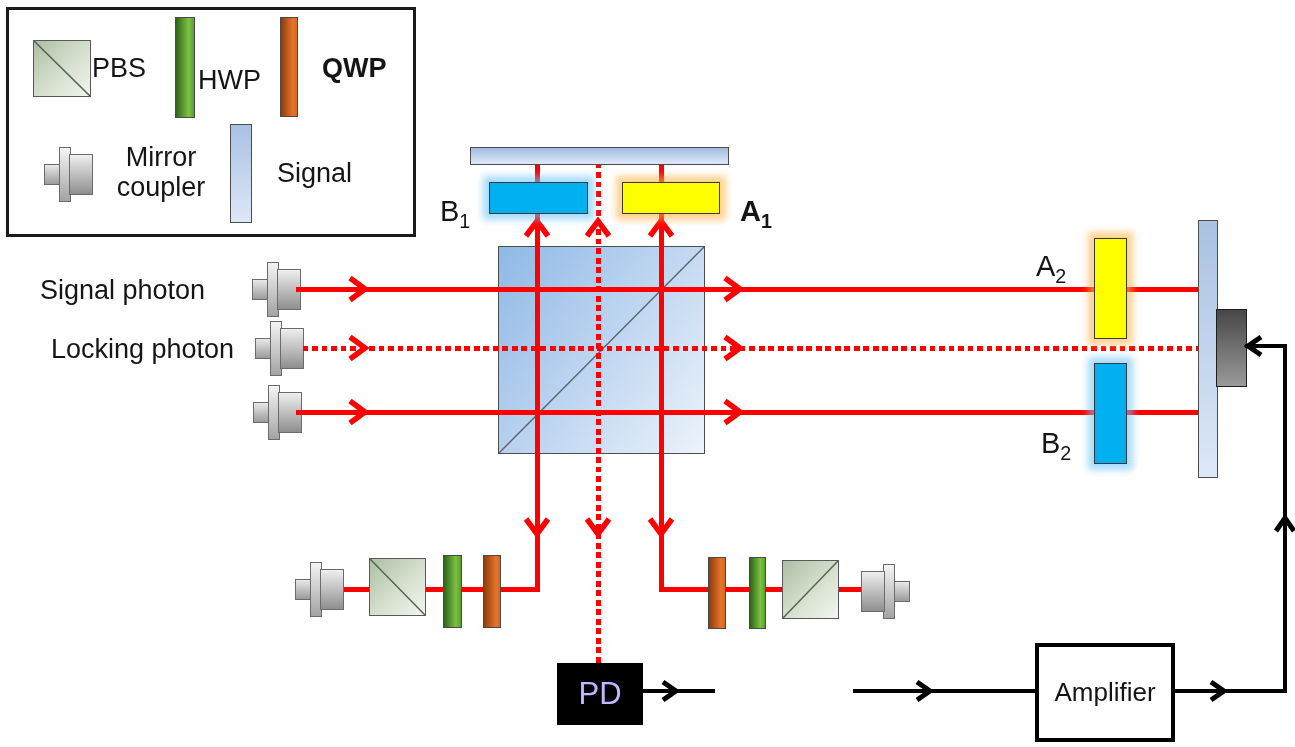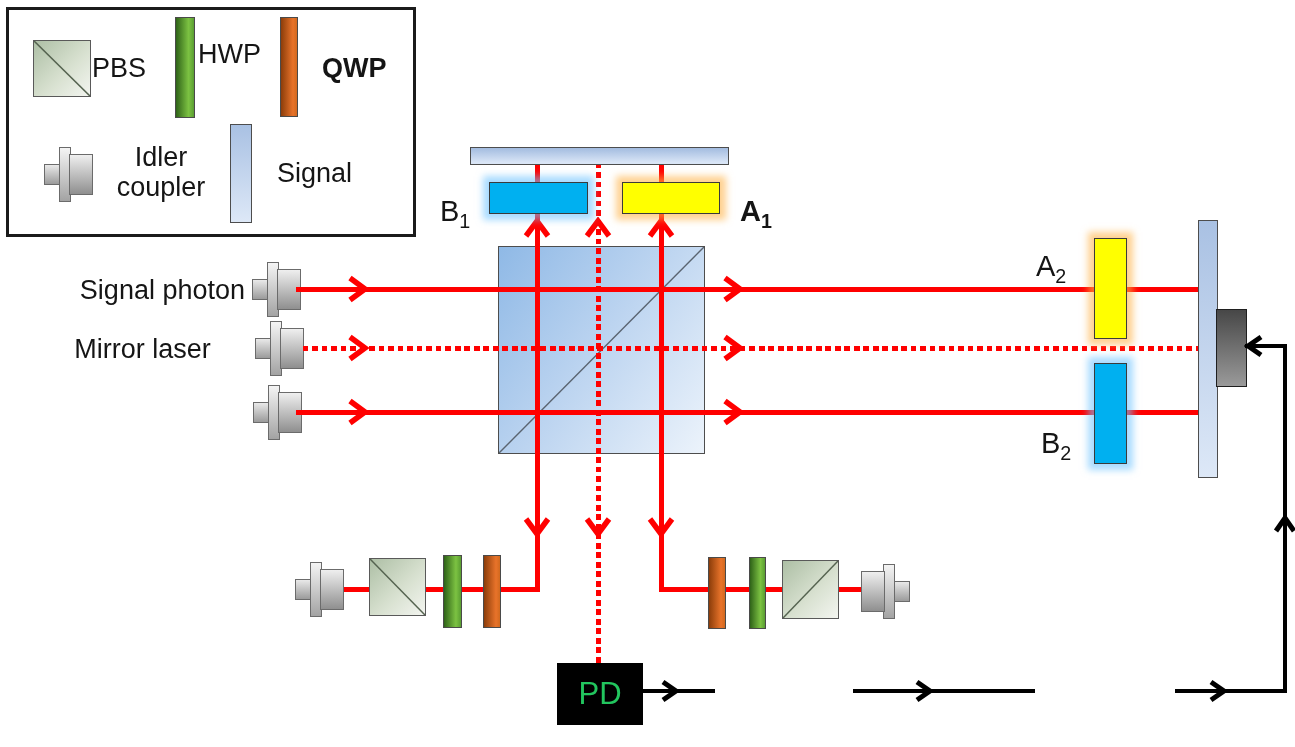--- a/index.html
+++ b/index.html
@@ -50,60 +50,60 @@
     border:1px solid #6b6b6b; background:linear-gradient(180deg,#f4f4f4,#a3a3a3);}
   .coupler .body{position:absolute; top:7px; width:22px; height:39px;
     border:1px solid #6b6b6b; background:linear-gradient(180deg,#efefef,#8f8f8f);}
   .coupler.right .stub{left:0;}  .coupler.right .flange{left:15px;} .coupler.right .body{left:25px;}
   .coupler.left  .stub{right:0;} .coupler.left  .flange{right:15px;} .coupler.left .body{right:25px;}
 
   
   .ebox{position:absolute; border:4px solid #000; background:#fff;
     display:flex; flex-direction:column; align-items:center; justify-content:center;
     text-align:center; font-size:26px; line-height:33px; color:#151515;}
-  .pd{position:absolute; background:#000; color:#22c55e; display:flex;
+  .pd{position:absolute; background:#000; color:#c4b5fd; display:flex;
     align-items:center; justify-content:center; font-size:31px;}
 
   .legend{position:absolute; left:6px; top:7px; width:404px; height:224px;
     border:3px solid #1b1b1b; background:#fff;}
   svg.diag{position:absolute; left:0; top:0; width:100%; height:100%;}
 </style>
 </head>
 <body>
 
 <div id="stage">
 
   <div class="legend">
     <div class="pbs" style="left:24px; top:30px; width:56px; height:55px;">
       <svg class="diag" viewBox="0 0 56 55" preserveAspectRatio="none">
           <line x1="0" y1="0" x2="56" y2="55" stroke="#556350" stroke-width="1.6"></line>
         </svg>
     </div>
     <div class="lbl lbl-27" style="left:83px; top:43px;">PBS</div>
 
     <div class="hwp" style="left:166px; top:7px; width:18px; height:99px;"></div>
-    <div class="lbl lbl-27" style="left:189px; top:29px;">HWP</div>
+    <div class="lbl lbl-27" style="left:189px; top:55px;">HWP</div>
 
     <div class="qwp" style="left:271px; top:7px; width:16px; height:98px;"></div>
     <div class="lbl lbl-27" style="left:313px; top:43px;font-weight:bold;">QWP</div>
 
     <div class="coupler right" style="left:35px; top:137px;">
       <div class="stub"></div>
       <div class="flange"></div>
       <div class="body"></div>
     </div>
-    <div class="lbl lbl-27" style="left:102px; top:132px; width:100px; text-align:center;">Idler</div>
+    <div class="lbl lbl-27" style="left:102px; top:132px; width:100px; text-align:center;">Mirror</div>
     <div class="lbl lbl-27" style="left:102px; top:162px; width:100px; text-align:center;">coupler</div>
 
     <div class="mirror mirror-v" style="left:221px; top:114px; width:20px; height:97px;"></div>
     <div class="lbl lbl-27" style="left:268px; top:148px;">Signal</div>
   </div>
 
-  <div class="lbl lbl-27" style="left:40px; top:275px; width:205px; text-align:right;">Signal photon</div>
-  <div class="lbl lbl-27" style="left:40px; top:334px; width:205px; text-align:center;">Mirror laser</div>
+  <div class="lbl lbl-27" style="left:40px; top:275px; width:205px; text-align:left;">Signal photon</div>
+  <div class="lbl lbl-27" style="left:40px; top:334px; width:205px; text-align:center;">Locking photon</div>
 
   <div class="coupler right" style="left:252px; top:262px;">
     <div class="stub"></div>
       <div class="flange"></div>
       <div class="body"></div>
   </div>
   <div class="coupler right" style="left:255px; top:321px;">
     <div class="stub"></div>
       <div class="flange"></div>
       <div class="body"></div>
@@ -227,14 +227,17 @@
   <svg class="chev" style="left:1273px; top:514px;" width="24" height="20">
       <path d="M3,17 L12,4 L21,17" fill="none" stroke="#000" stroke-width="5"></path>
     </svg>
   <svg class="chev" style="left:1244px; top:334px;" width="20" height="24">
       <path d="M17,3 L4,12 L17,21" fill="none" stroke="#000" stroke-width="5"></path>
     </svg>
 
   <div class="pd" style="left:557px; top:663px; width:86px; height:62px;">
     <span>PD</span>
   </div>
+  <div class="ebox" style="left:1035px; top:643px; width:132px; height:91px;">
+    <span>Amplifier</span>
+  </div>
 
 </div>
 
 </body></html>

